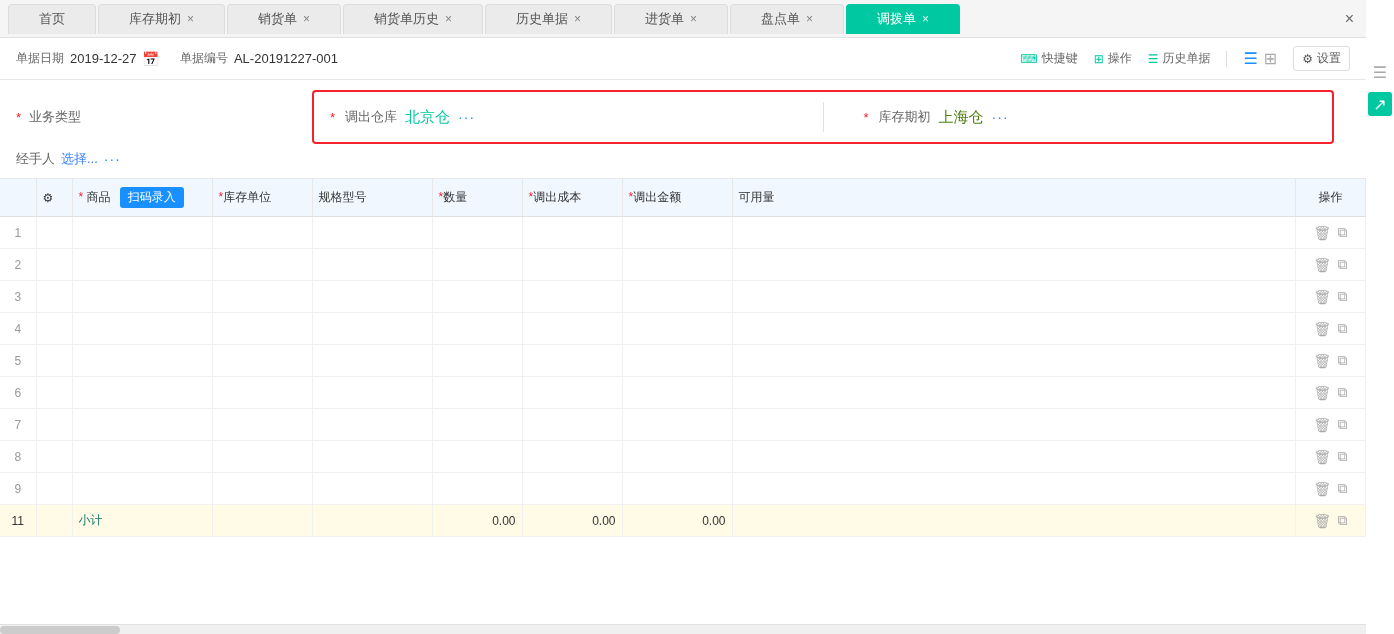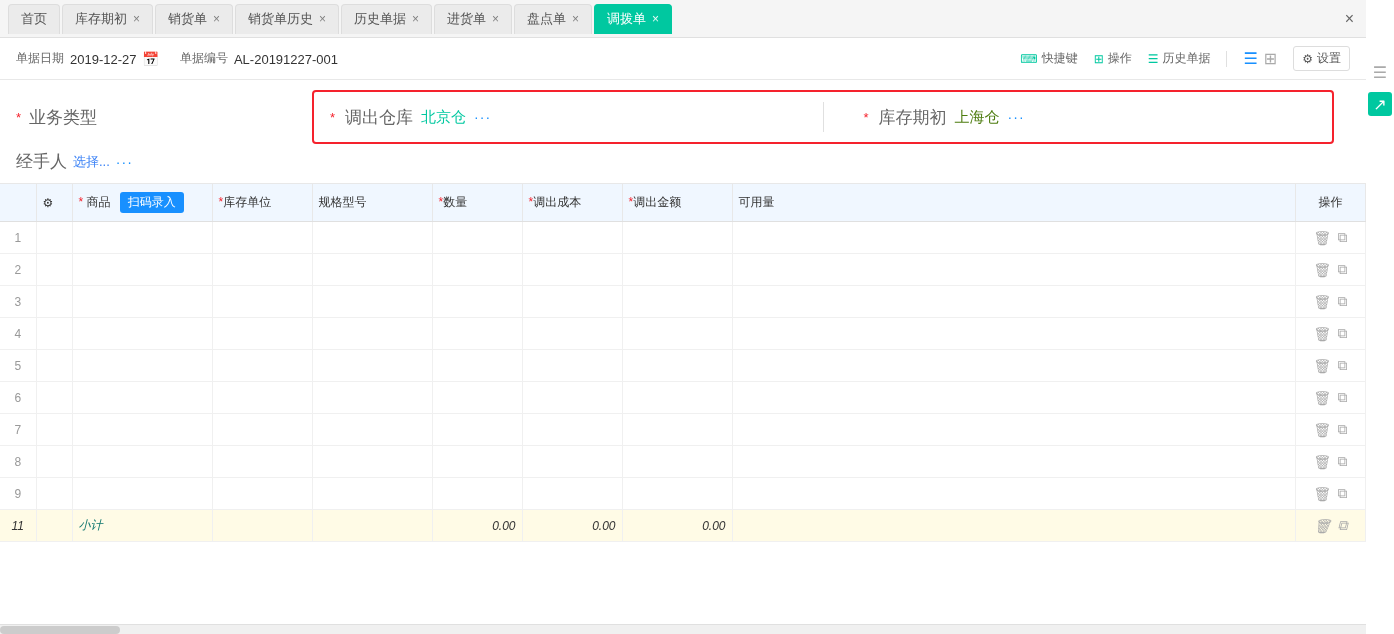--- a/index.html
+++ b/index.html
@@ -4,49 +4,49 @@
   <style>
     * { box-sizing: border-box; margin: 0; padding: 0; }
     body { font-family: 'Microsoft YaHei', Arial, sans-serif; font-size: 13px; color: #333; background: #fff; overflow: hidden; }
 
     
     .tab-bar {
       display: flex; align-items: center; background: #f5f5f5; border-bottom: 1px solid #e0e0e0;
       padding: 0 8px; height: 38px; gap: 2px;
     }
     .tab {
-      display: flex; align-items: center; padding: 0 12px; height: 30px; border-radius: 4px 4px 0 0;
+      display: flex; align-items: center; padding: 0 30px; height: 30px; border-radius: 4px 4px 0 0;
       cursor: pointer; font-size: 13px; color: #555; background: #ebebeb; border: 1px solid #ddd;
       border-bottom: none; gap: 6px; white-space: nowrap;
     }
     .tab.active { background: #00c8a0; color: #fff; border-color: #00c8a0; }
     .tab .close-btn { color: inherit; font-size: 12px; opacity: 0.7; cursor: pointer; }
     .tab.active .close-btn { opacity: 0.9; }
     .tab-spacer { flex: 1; }
     .tab-close-all { cursor: pointer; font-size: 16px; color: #666; padding: 4px; }
 
     
     .toolbar {
       display: flex; align-items: center; padding: 8px 16px; gap: 20px; border-bottom: 1px solid #e8e8e8;
       background: #fff;
     }
-    .toolbar-item { display: flex; align-items: flex-end; gap: 6px; font-size: 13px; color: #333; }
+    .toolbar-item { display: flex; align-items: center; gap: 6px; font-size: 13px; color: #333; }
     .toolbar-label { color: #666; font-size: 12px; }
     .toolbar-value { color: #333; font-size: 13px; }
     .toolbar-spacer { flex: 1; }
     .toolbar-actions { display: flex; align-items: center; gap: 16px; }
     .action-btn { display: flex; align-items: center; gap: 4px; color: #666; font-size: 12px; cursor: pointer; }
     .settings-btn {
       display: flex; align-items: center; gap: 4px; background: #fff; border: 1px solid #ddd;
       border-radius: 3px; padding: 3px 8px; font-size: 12px; color: #555; cursor: pointer;
     }
     .icon-cal { color: #00c8a0; font-size: 14px; cursor: pointer; }
     .form-field { display: flex; align-items: center; gap: 6px; }
     .required-star { color: #f5222d; margin-right: 2px; }
-    .field-label { color: #666; font-size: 17px; }
+    .field-label { color: #666; font-size: 13px; }
     .field-value { color: #333; font-size: 15px; }
     .select-box {
       display: flex; align-items: center; border: 1px solid #d9d9d9; border-radius: 3px;
       padding: 4px 8px; min-width: 120px; gap: 4px; cursor: pointer; background: #fff;
     }
     .select-box .arrow { color: #999; font-size: 10px; margin-left: 4px; }
     .dots-btn { color: #1890ff; cursor: pointer; font-size: 14px; letter-spacing: 1px; }
 
     
     .highlight-box {
@@ -67,21 +67,21 @@
     thead th {
       padding: 8px 6px; text-align: left; font-size: 12px; color: #333; font-weight: 500;
       border-bottom: 1px solid #e0e0e0; border-right: 1px solid #e8e8e8; white-space: nowrap;
     }
     tbody td {
       padding: 6px 6px; border-bottom: 1px solid #f0f0f0; border-right: 1px solid #f0f0f0;
       height: 32px; font-size: 12px; color: #333;
     }
     .row-num { color: #999; text-align: center; width: 36px; }
     .subtotal-row { background: #fffbe6; }
-    .subtotal-row td { font-weight: 500; color: #333; font-style: italic; }
+    .subtotal-row td { font-weight: 500; color: #333; }
     .scan-btn {
       background: #1890ff; color: #fff; border: none; border-radius: 3px;
       padding: 2px 8px; font-size: 12px; cursor: pointer; margin-left: 6px;
     }
     .op-col { text-align: center; width: 70px; }
     .op-icons { display: flex; align-items: center; justify-content: center; gap: 6px; }
     .op-icon { color: #aaa; cursor: pointer; font-size: 14px; }
 
     
     .right-panel {

